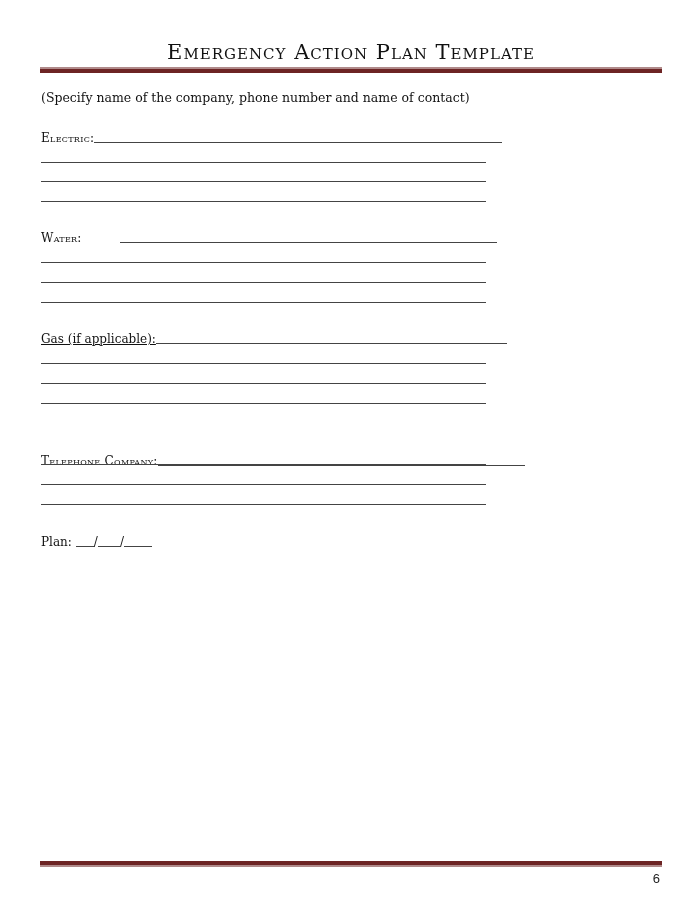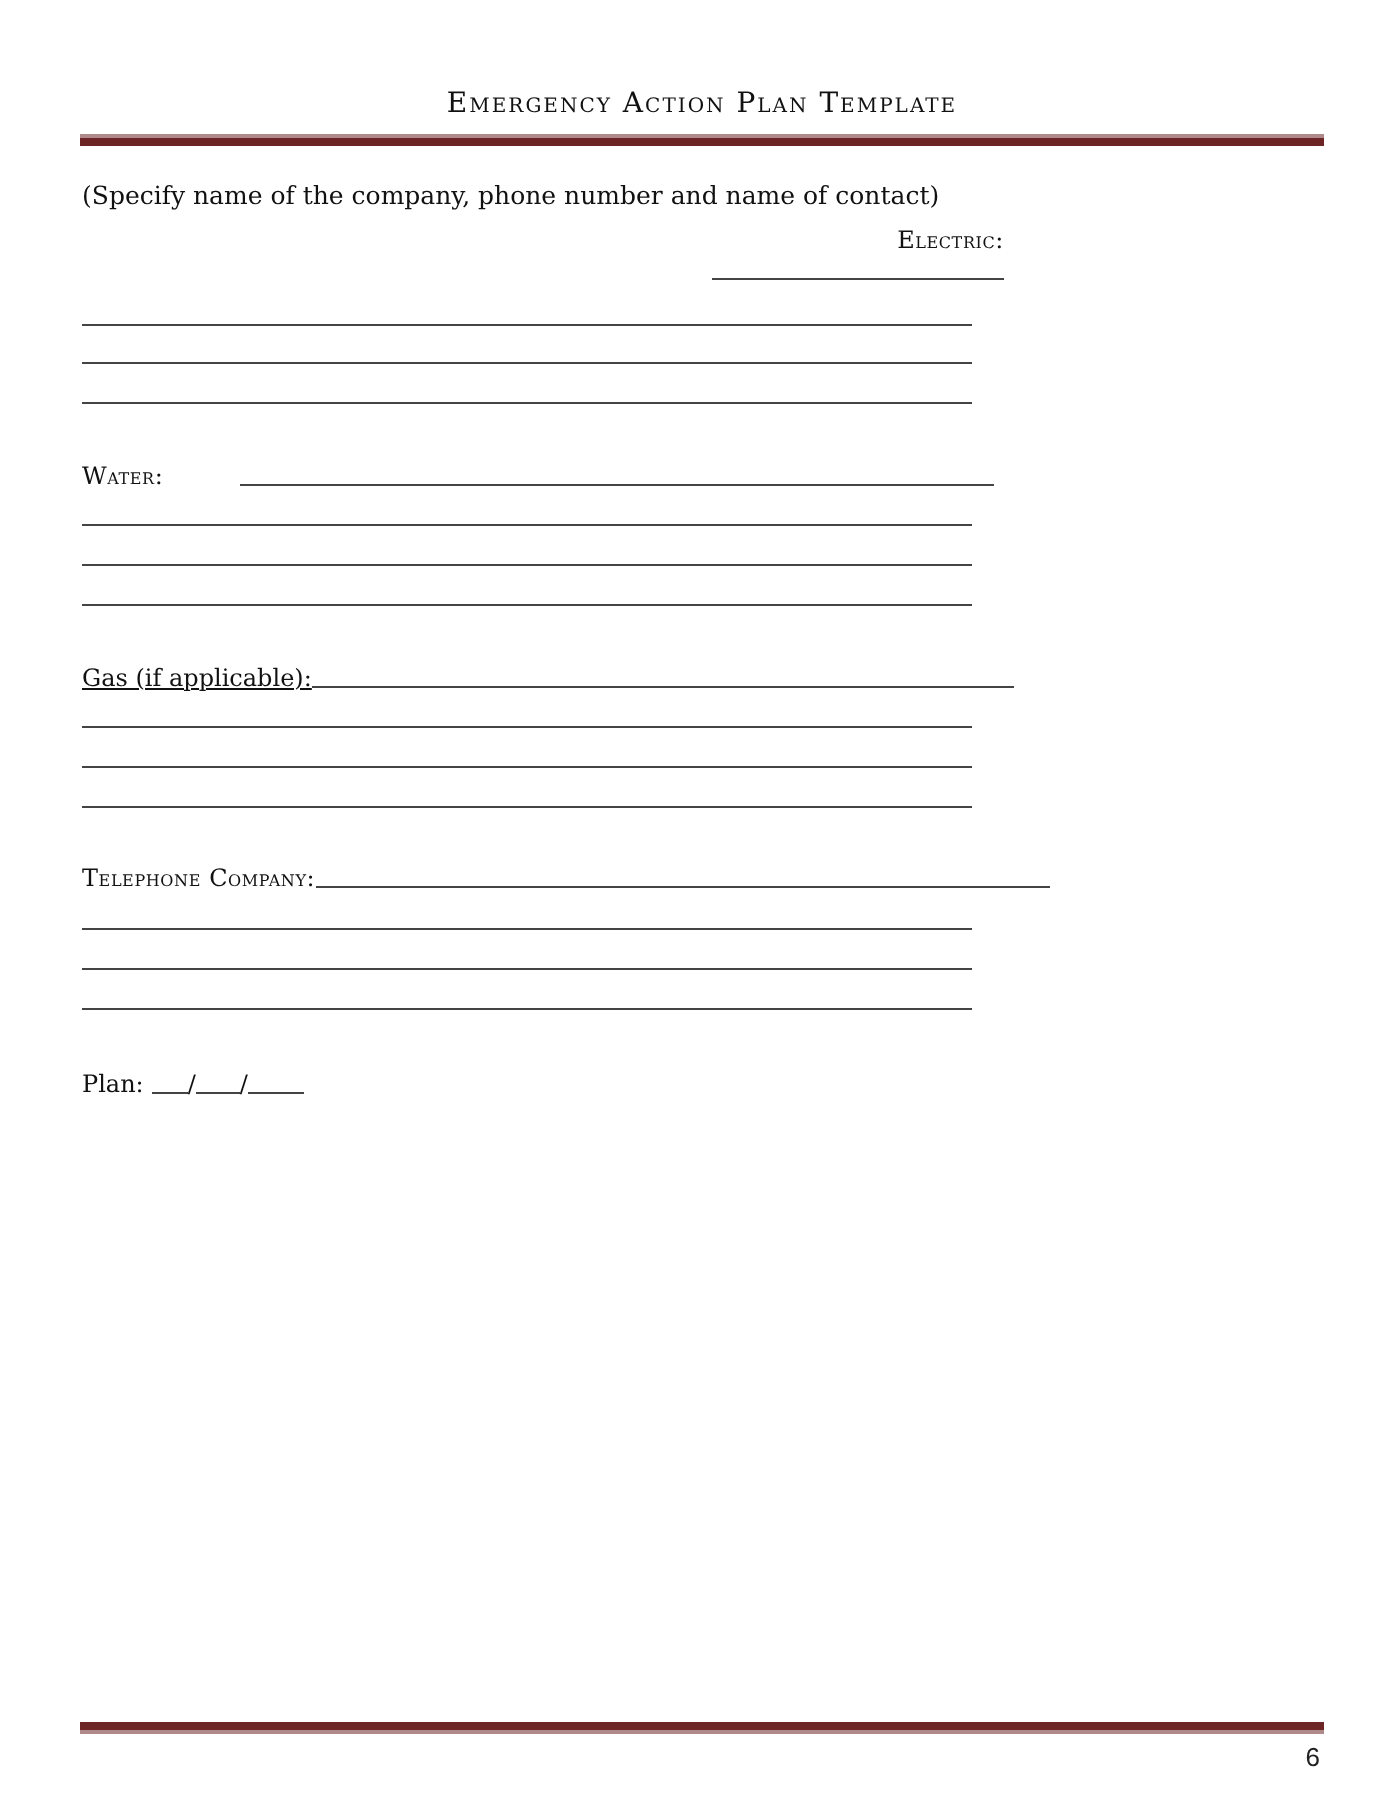--- a/index.html
+++ b/index.html
@@ -15,21 +15,21 @@
       font-family: "DejaVu Serif", "Liberation Serif", serif;
       color: #111111;
     }
     .page-title {
       position: absolute;
       left: 40px;
       width: 622px;
       top: 38px;
       text-align: center;
       font-family: "DejaVu Serif", serif;
-      font-size: 14px;
+      font-size: 21px;
       font-variant: small-caps;
       letter-spacing: 1px;
       color: #111;
       line-height: 28px;
     }
     .rule {
       position: absolute;
       left: 40px;
       width: 622px;
       height: 7px;
@@ -139,21 +139,21 @@
 
 <div class="page-title">Emergency Action Plan Template</div>
 
 <div class="rule" style="top:67px;">
   <div class="thin"></div>
   <div class="thick"></div>
 </div>
 
 <div class="instruction">(Specify name of the company, phone number and name of contact)</div>
 
-<div class="field-row" style="top:113px; width:461px;flex-direction:column;">
+<div class="field-row" style="top:129px; width:461px;">
   <span class="field-label caps">Electric:</span>
   <input class="field-line" type="text" value="" style="">
 </div>
 <input class="sub-line" type="text" style="top: 150px;" value="">
 <input class="sub-line" type="text" style="top: 169px;" value="">
 <input class="sub-line" type="text" style="top: 189px;" value="">
 
 <div class="field-row" style="top:229px; width:456px;gap:38px;">
   <span class="field-label caps">Water:</span>
   <input class="field-line" type="text" value="" style="">
@@ -163,21 +163,21 @@
 <input class="sub-line" type="text" style="top: 290px;" value="">
 
 <div class="field-row" style="top:330px; width:466px;text-decoration:underline;">
   <span class="field-label">Gas (if applicable):</span>
   <input class="field-line" type="text" value="" style="">
 </div>
 <input class="sub-line" type="text" style="top: 351px;" value="">
 <input class="sub-line" type="text" style="top: 371px;" value="">
 <input class="sub-line" type="text" style="top: 391px;" value="">
 
-<div class="field-row" style="top:430px; width:484px;">
+<div class="field-row" style="top:452px; width:484px;">
   <span class="field-label caps">Telephone Company:</span>
   <input class="field-line" type="text" value="" style="">
 </div>
 <input class="sub-line" type="text" style="top: 452px;" value="">
 <input class="sub-line" type="text" style="top: 472px;" value="">
 <input class="sub-line" type="text" style="top: 492px;" value="">
 
 <div class="date-row">
   <span class="field-label" style="margin-right:4px;">Plan:</span>
   <input class="date-part" type="text" style="width: 18px;" value="">

